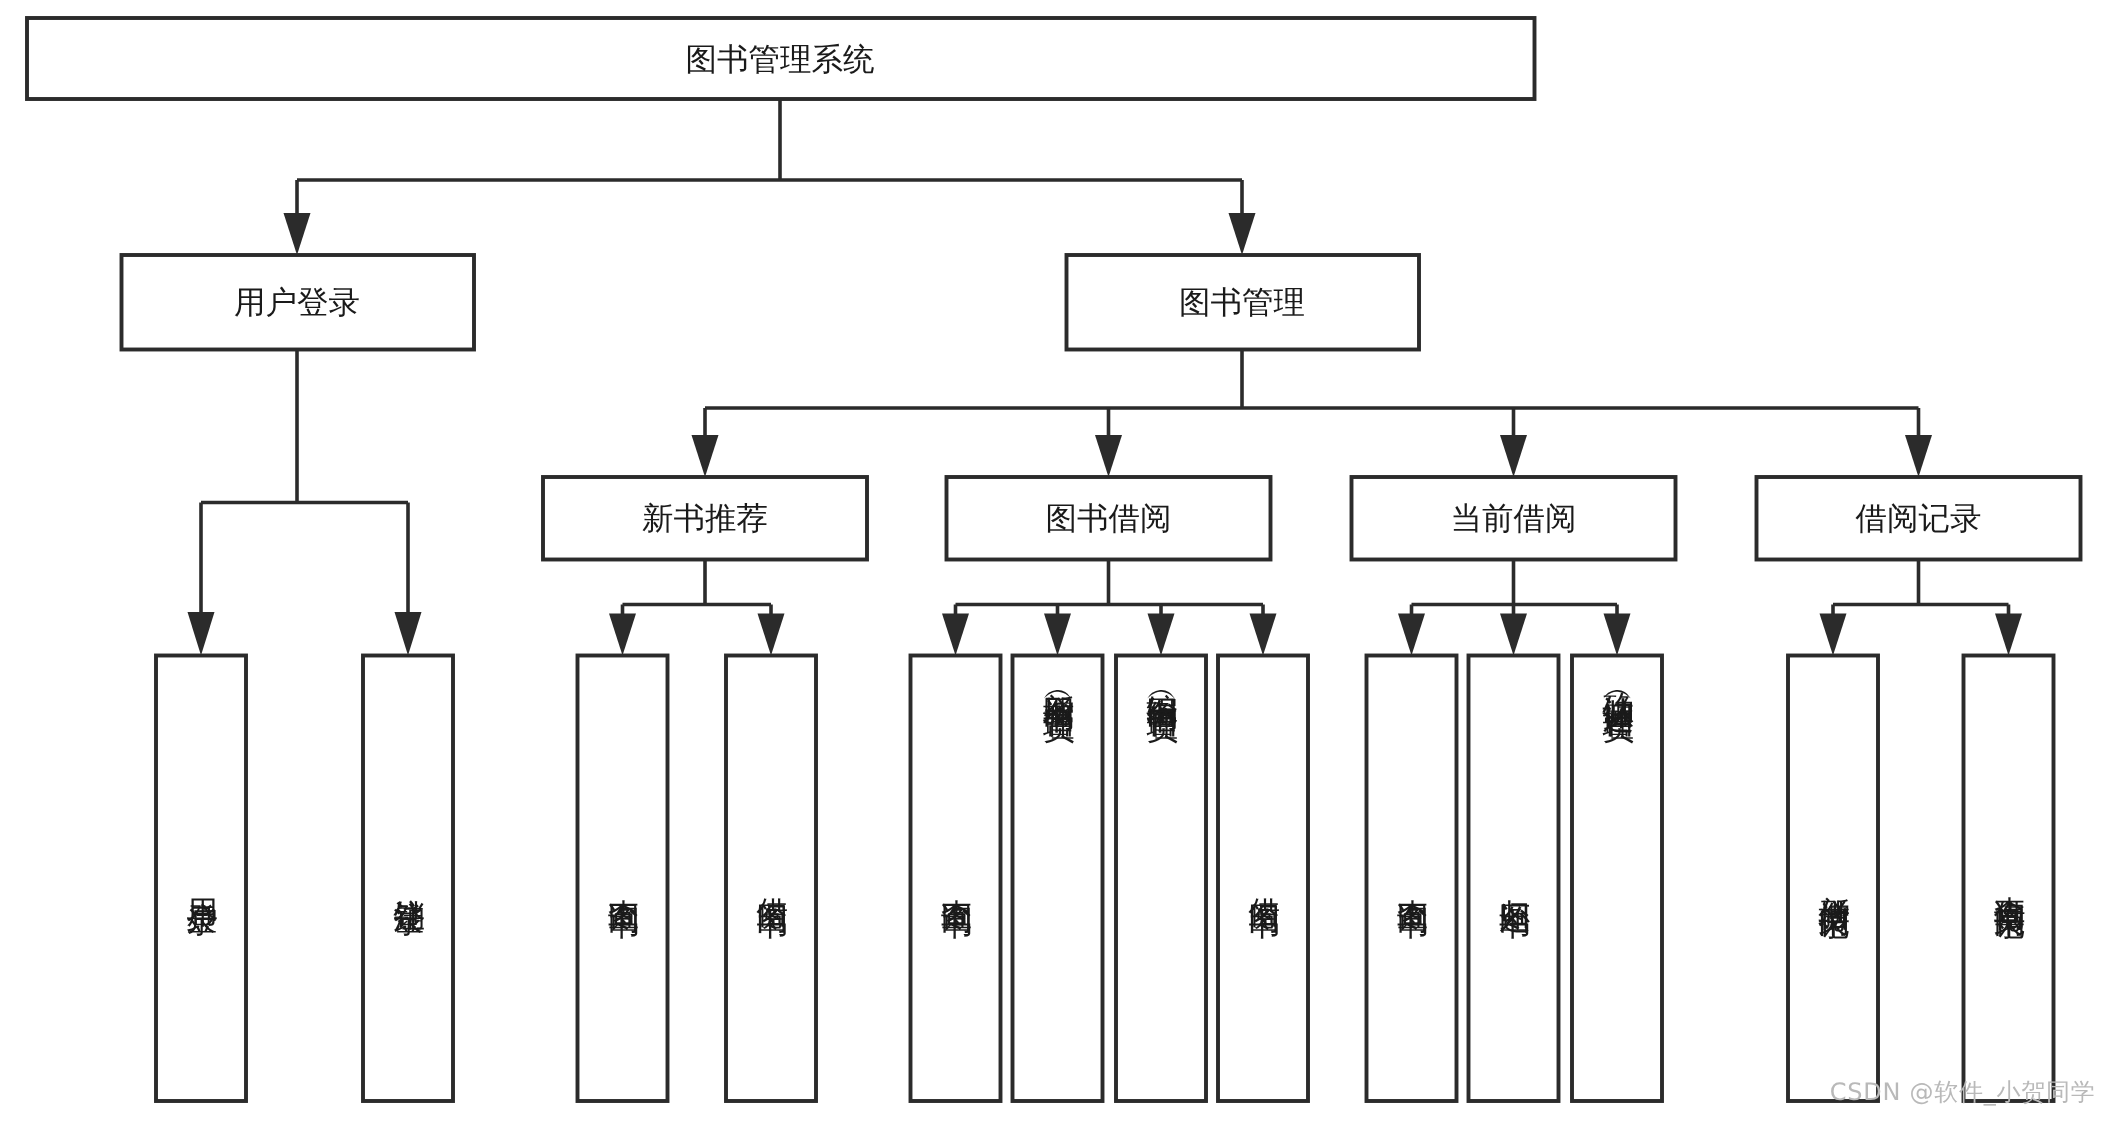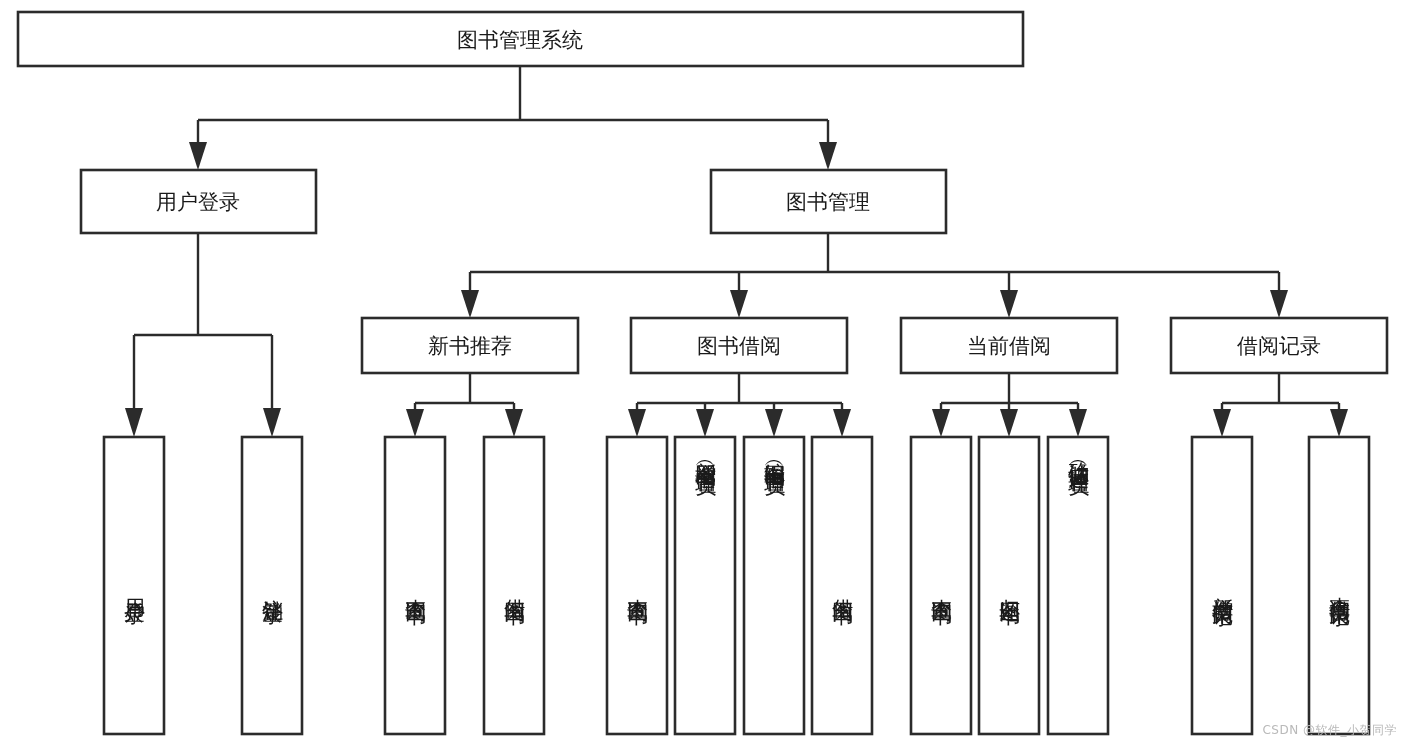--- a/index.html
+++ b/index.html
@@ -65,21 +65,21 @@
     line-height: 1.22;
     color: #1a1a1a;
     letter-spacing: 2px;
     white-space: nowrap;
   }
   .watermark {
     position: absolute;
     right: 8px;
     bottom: 8px;
     font-family: "DejaVu Sans", "Liberation Sans", sans-serif;
-    font-size: 12px;
+    font-size: 16px;
     color: #b9b9b9;
     letter-spacing: 0.5px;
     user-select: none;
   }
 </style>
 </head>
 <body>
 
 <div id="diagram-root">
 

